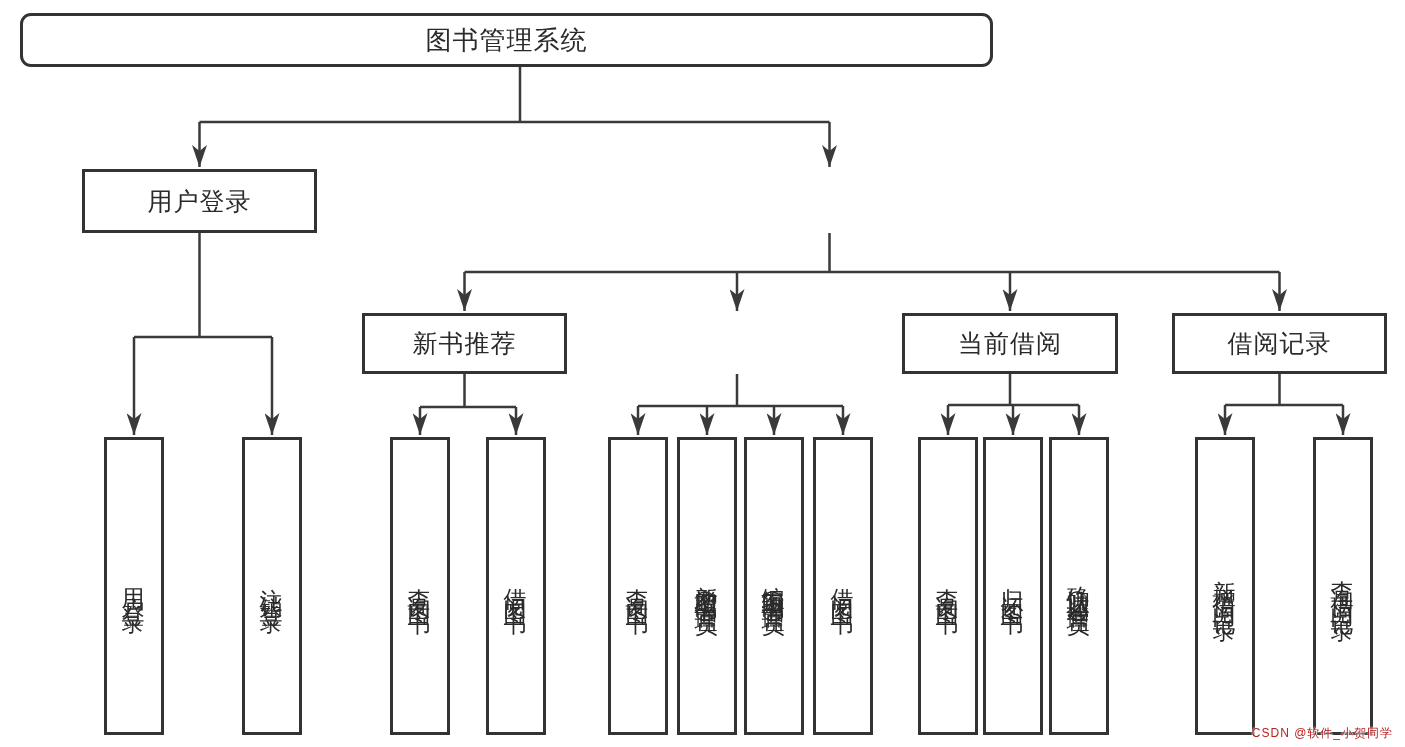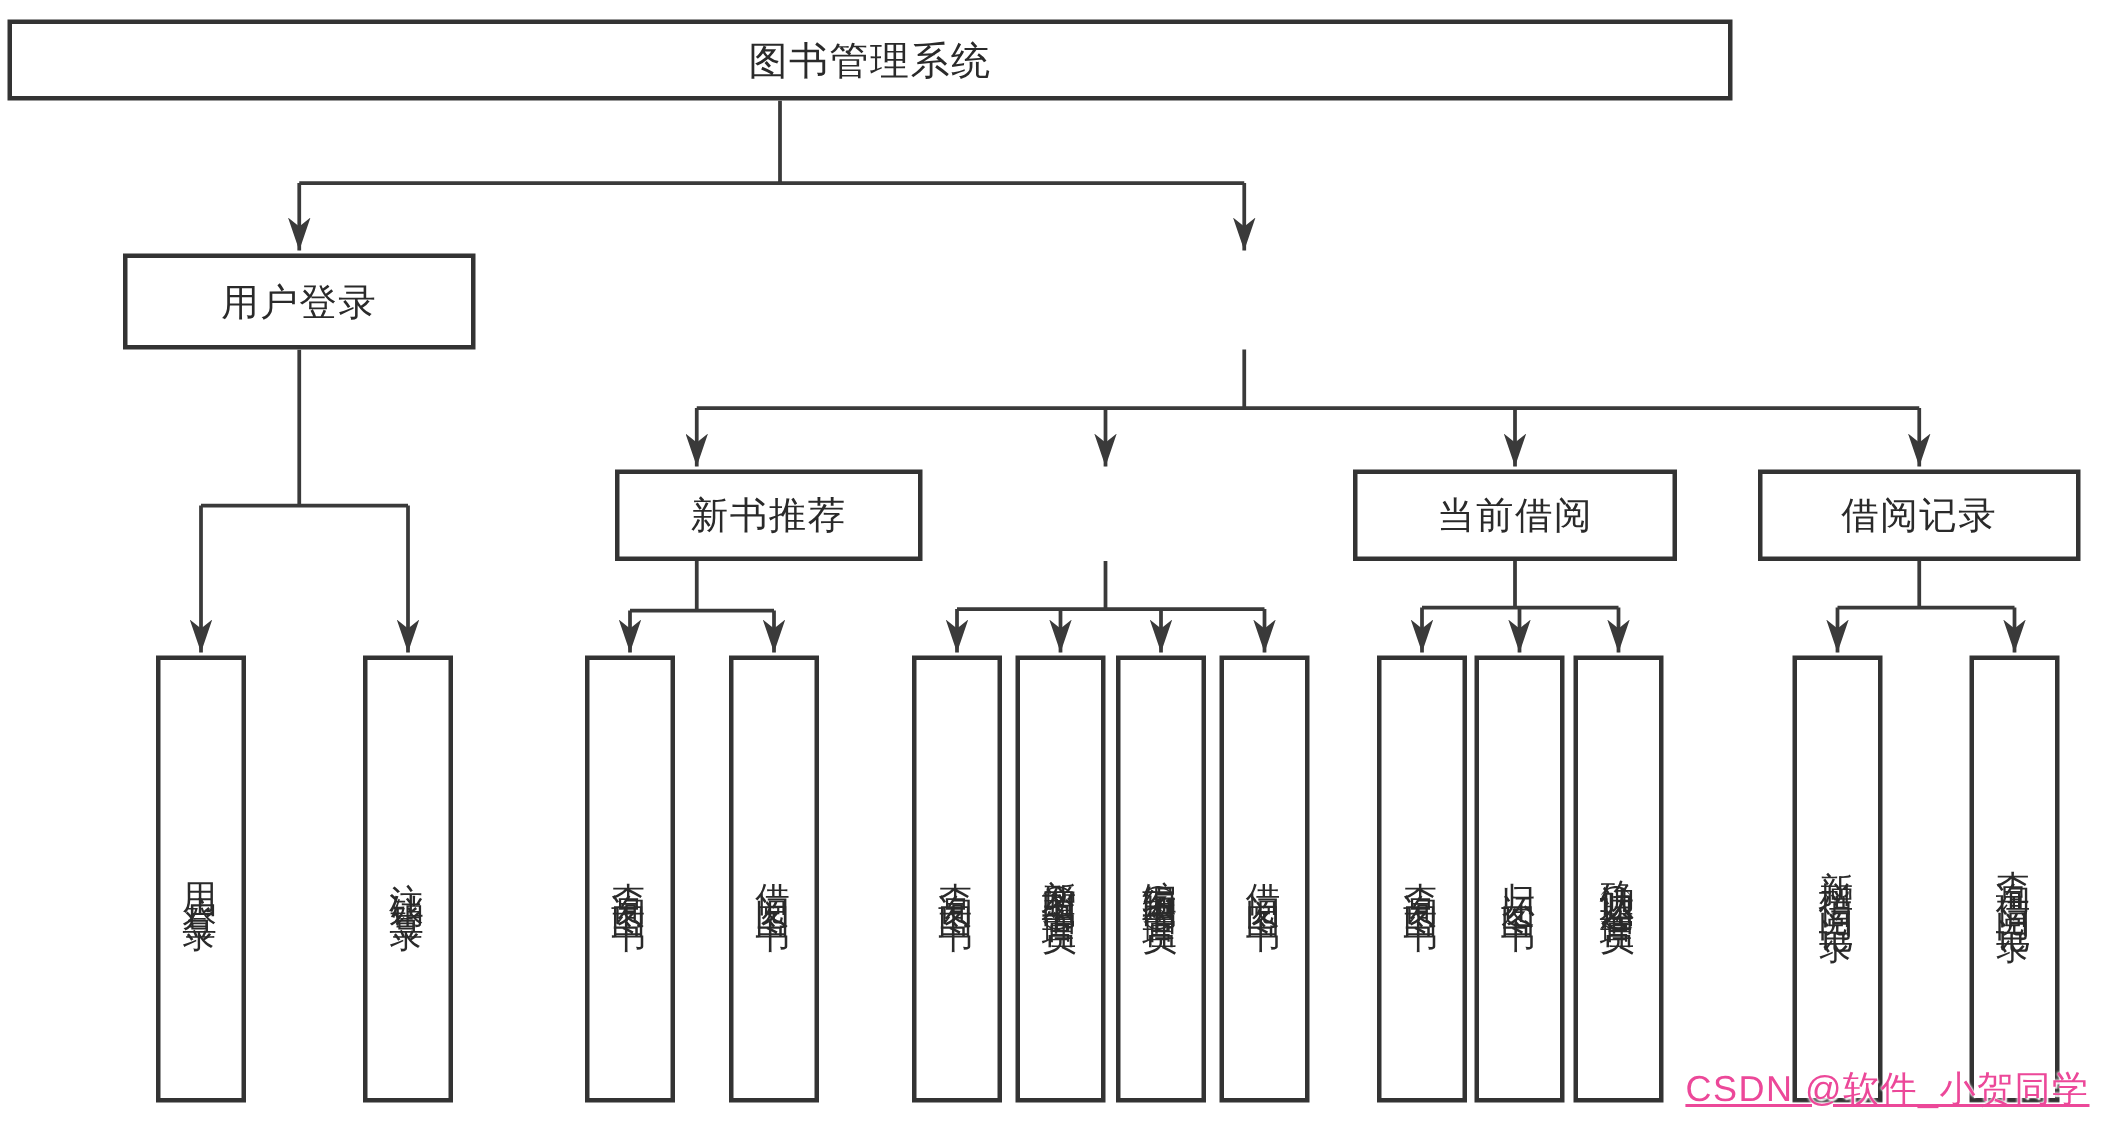--- a/index.html
+++ b/index.html
@@ -15,24 +15,23 @@
   }
   .leaf{
     writing-mode:vertical-lr;
     font-size:23px;letter-spacing:8px;white-space:normal;
     top:437px;width:60px;height:298px;
   }
   .leaf.tight{letter-spacing:4px;}
   .root{font-size:26px;}
   .watermark{
     position:absolute;right:12px;bottom:5px;
-    font-size:24px;color:#ec4899;letter-spacing:1px;
+    font-size:12px;color:#b91c1c;letter-spacing:1px;
     text-shadow:0 0 2px #ffffff,0 0 2px #ffffff,1px 1px 1px #ffffff;
     z-index:5;
-    text-decoration:underline;
   }
 </style>
 </head>
 <body>
 
 <div class="stage">
 
   <svg class="wires" width="1405" height="747" viewBox="0 0 1405 747">
     <defs>
       <marker id="arrow" viewBox="0 0 22 15" refX="22" refY="7.5" markerWidth="22" markerHeight="15" markerUnits="userSpaceOnUse" orient="auto">
@@ -64,25 +63,25 @@
       <line x1="774" y1="406" x2="774" y2="435" marker-end="url(#arrow)"></line>
       <line x1="843" y1="406" x2="843" y2="435" marker-end="url(#arrow)"></line>
       <line x1="948" y1="405" x2="948" y2="435" marker-end="url(#arrow)"></line>
       <line x1="1013" y1="405" x2="1013" y2="435" marker-end="url(#arrow)"></line>
       <line x1="1079" y1="405" x2="1079" y2="435" marker-end="url(#arrow)"></line>
       <line x1="1225" y1="405" x2="1225" y2="435" marker-end="url(#arrow)"></line>
       <line x1="1343" y1="405" x2="1343" y2="435" marker-end="url(#arrow)"></line>
     </g>
   </svg>
 
-  <div class="box root" style="left:5px;top:13px;width:1150px;height:54px;">图书管理系统</div>
+  <div class="box root" style="left:20px;top:13px;width:973px;height:54px;border-radius:11px;">图书管理系统</div>
 
   <div class="box" style="left:82px;top:169px;width:235px;height:64px;">用户登录</div>
 
-  <div class="box" style="left:362px;top:313px;width:205px;height:61px;margin-left:48px;">新书推荐</div>
+  <div class="box" style="left:362px;top:313px;width:205px;height:61px;">新书推荐</div>
   <div class="box" style="left:902px;top:313px;width:216px;height:61px;">当前借阅</div>
   <div class="box" style="left:1172px;top:313px;width:215px;height:61px;">借阅记录</div>
 
   <div class="box leaf" style="left:104px;">用户登录</div>
   <div class="box leaf" style="left:242px;">注销登录</div>
 
   <div class="box leaf" style="left:390px;">查询图书</div>
   <div class="box leaf" style="left:486px;">借阅图书</div>
 
   <div class="box leaf" style="left:608px;">查询图书</div>

